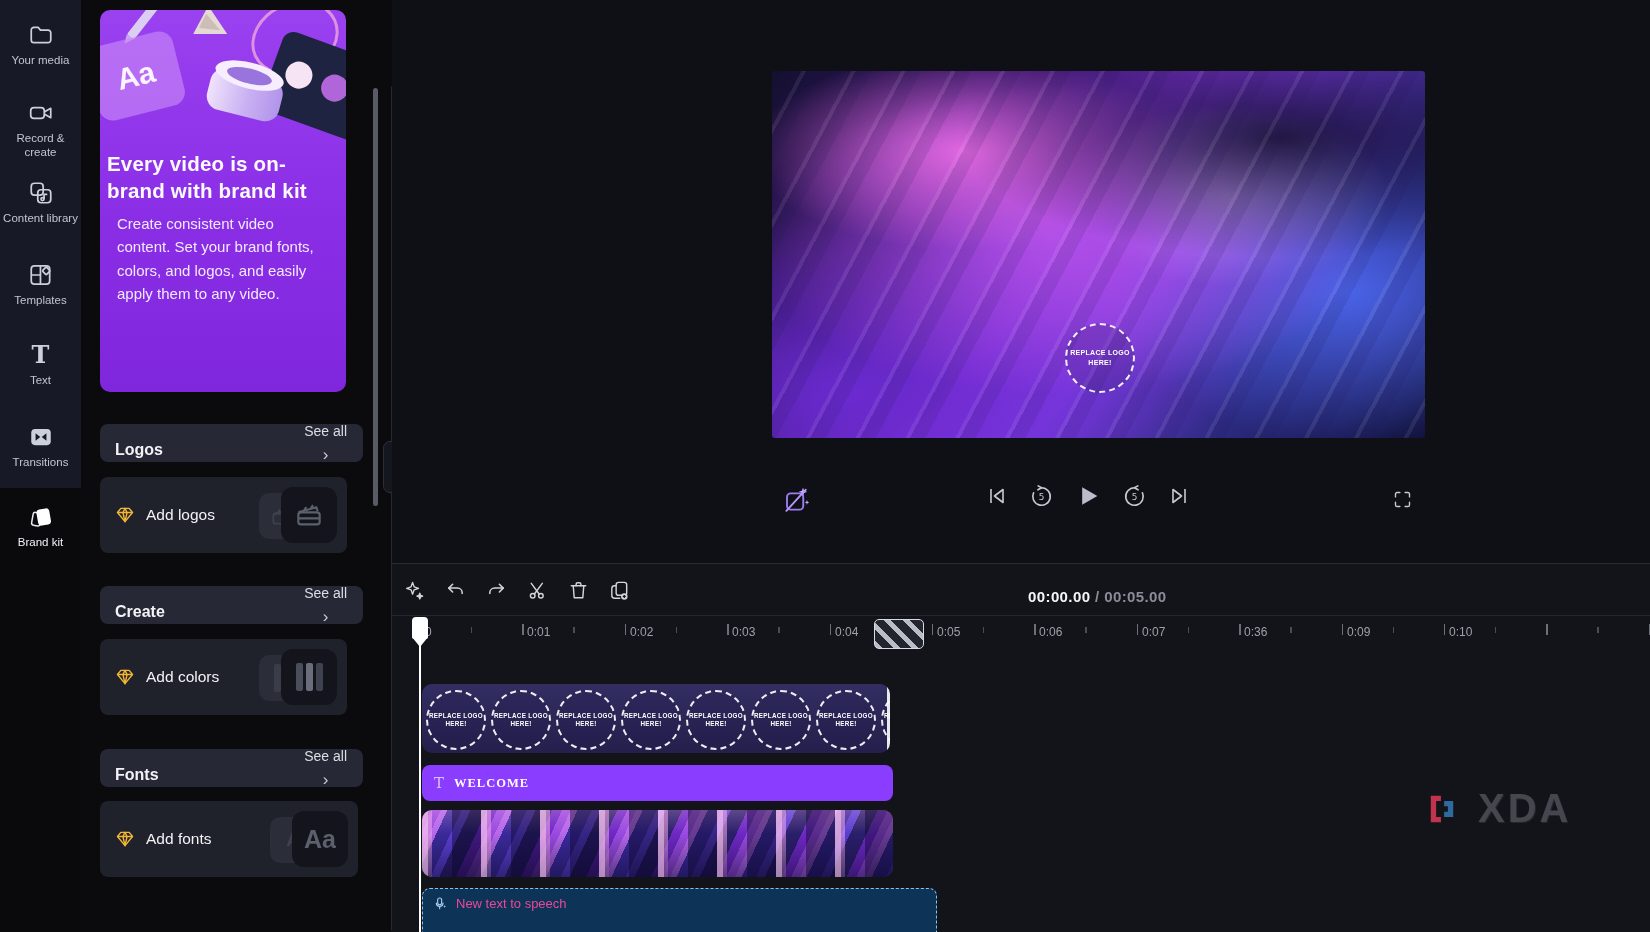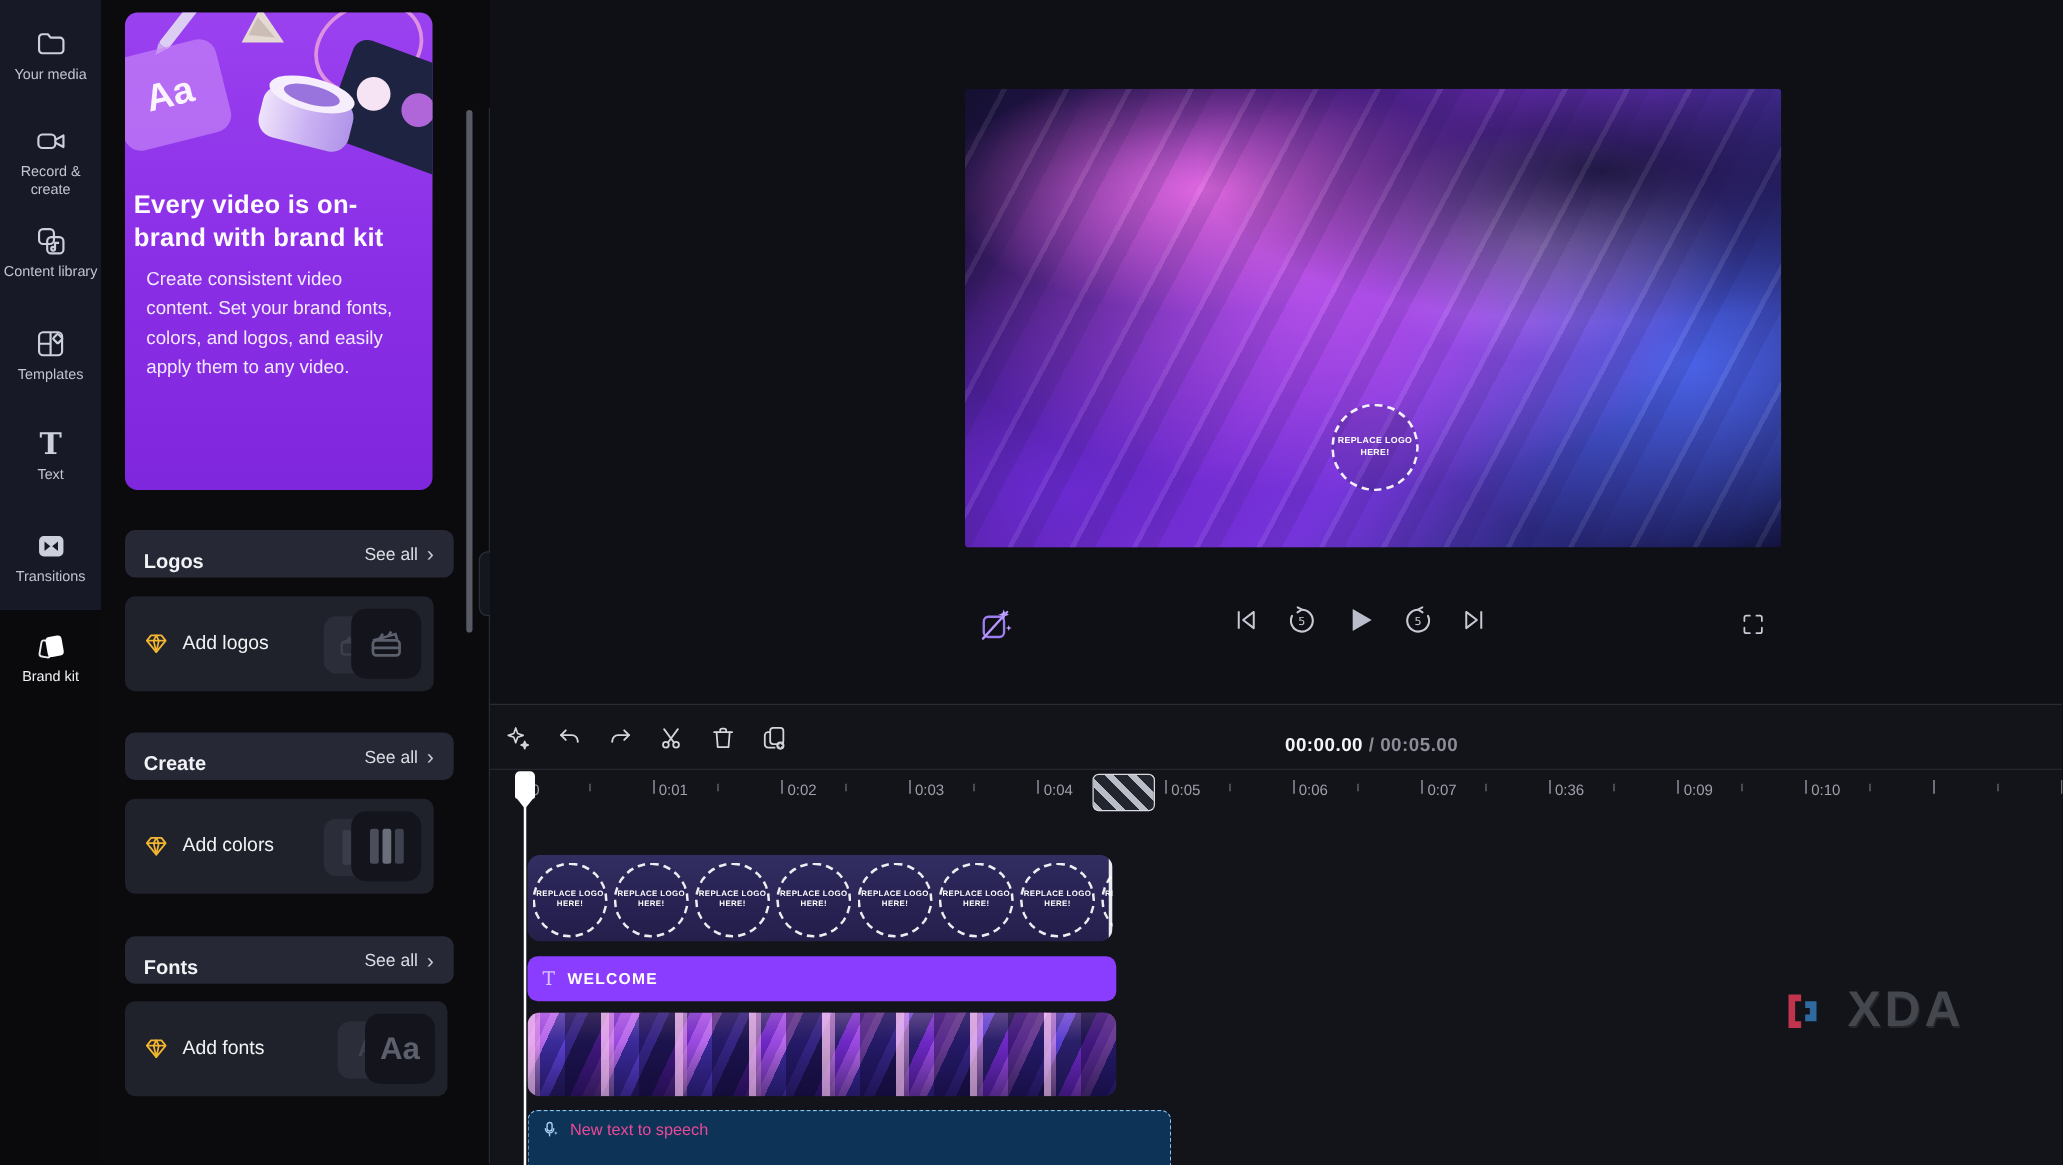--- a/index.html
+++ b/index.html
@@ -45,21 +45,21 @@
   .palette i{position:absolute;top:26px;width:27px;height:27px;border-radius:50%;}
   .cyl{left:108px;top:52px;width:74px;height:64px;transform:rotate(14deg);}
   .cyl .body{position:absolute;left:0;top:12px;width:74px;height:42px;border-radius:14px;
              background:linear-gradient(90deg,#efe3fb,#c9b0f2 55%,#b194ea);}
   .cyl .top{position:absolute;left:2px;top:0;width:70px;height:26px;border-radius:50%;background:#f6eefd;}
   .cyl .hole{position:absolute;left:14px;top:6px;width:46px;height:15px;border-radius:50%;background:#9a74dd;}
 
   .sec-head{height:38px;background:#262935;border-radius:8px;display:flex;align-items:center;
             padding:0 8px 0 15px;box-sizing:border-box;}
   .sec-head .st{font-size:16px;font-weight:700;color:#f2f3f6;flex:1;margin-top:13px;}
-  .seeall{display:flex;align-items:center;gap:7px;color:#dcdee4;font-size:14px;cursor:pointer;padding:4px 8px;}
+  .seeall{display:flex;align-items:center;gap:7px;color:#dcdee4;font-size:14px;cursor:pointer;padding:4px 8px;flex-direction:column;}
   .seeall .chev{font-size:17px;line-height:1;color:#c9ccd4;}
   .add-card{height:76px;background:#1f212b;border-radius:8px;display:flex;align-items:center;
             padding:0 10px 0 15px;box-sizing:border-box;cursor:pointer;overflow:hidden;}
   .add-card .al{font-size:15.5px;color:#f2f3f5;margin-left:11px;flex:1;}
   .thumbs{position:relative;width:86px;height:62px;}
   .thumb-back{position:absolute;left:8px;top:9px;width:46px;height:46px;border-radius:10px;background:#2b2d39;
               display:flex;align-items:center;justify-content:center;color:#3f424e;}
   .thumb-front{position:absolute;right:0;top:3px;width:56px;height:56px;border-radius:12px;background:#13141c;
                display:flex;align-items:center;justify-content:center;color:#5c606d;}
   .cbar{display:inline-block;width:7px;height:28px;border-radius:2px;margin:0 1.5px;}
@@ -116,21 +116,21 @@
   .playhead-line{left:419px;top:645px;width:2px;height:287px;background:#ffffff;z-index:29;}
 
   .clip{position:absolute;cursor:pointer;}
   .clip-logo{left:422px;top:684px;width:468px;height:69px;border-radius:10px;overflow:hidden;
              background:linear-gradient(180deg,#332e62 0%,#241f4b 100%);}
   .clip-logo:after{content:"";position:absolute;right:0;top:0;width:3px;height:100%;background:#fff;opacity:.9;}
   .lg-circle{position:absolute;top:6px;width:56px;height:56px;font-size:6.3px;line-height:1.35;letter-spacing:.3px;}
   .clip-text{left:422px;top:765px;width:471px;height:36px;border-radius:8px;background:#8b3dff;
              display:flex;align-items:center;padding:0 12px;box-sizing:border-box;}
   .clip-text .ticon{font-family:"DejaVu Serif",serif;font-size:15px;color:#d9c2ff;margin-right:10px;}
-  .clip-text .tlabel{font-size:12.5px;font-weight:700;letter-spacing:1px;color:#ffffff;}
+  .clip-text .tlabel{font-size:12.5px;font-weight:700;letter-spacing:1px;color:#ffffff;font-family:Liberation Serif, serif;}
   .clip-video{left:422px;top:810px;width:471px;height:67px;border-radius:10px;overflow:hidden;
     background:
       repeating-linear-gradient(90deg, rgba(245,170,235,.55) 0 10px, rgba(245,170,235,0) 10px 59px),
       repeating-linear-gradient(115deg,#6e28c4 0 9px,#9a4ae0 9px 17px,#b568ea 17px 23px,#3a2a9a 23px 36px,
         #5a3fd0 36px 44px,#2a1f6a 44px 59px);}
   .clip-video .sheen{position:absolute;inset:0;background:
       repeating-linear-gradient(90deg, rgba(255,210,245,.5) 0 6px, rgba(0,0,0,0) 6px 30px, rgba(10,5,40,.45) 30px 59px),
       linear-gradient(180deg, rgba(255,190,240,.25) 0%, rgba(0,0,0,0) 35%, rgba(15,8,50,.55) 100%);}
   .clip-audio{left:422px;top:888px;width:515px;height:56px;border-radius:8px;background:#0d3357;
               border:1.6px dashed #8cc3ec;display:flex;align-items:flex-start;padding:7px 10px;box-sizing:border-box;gap:7px;}

